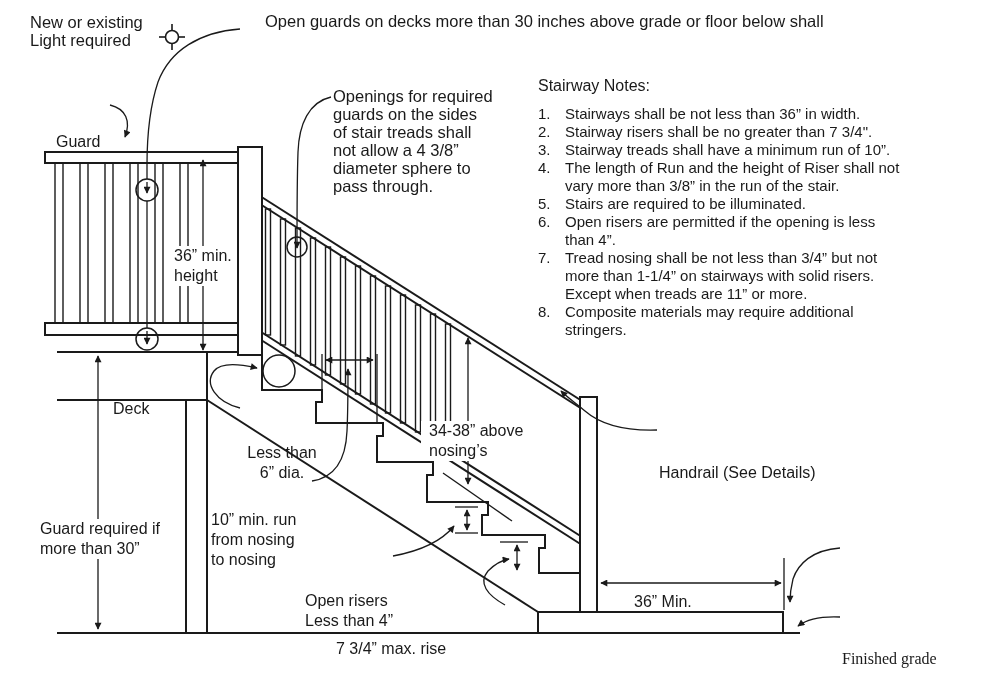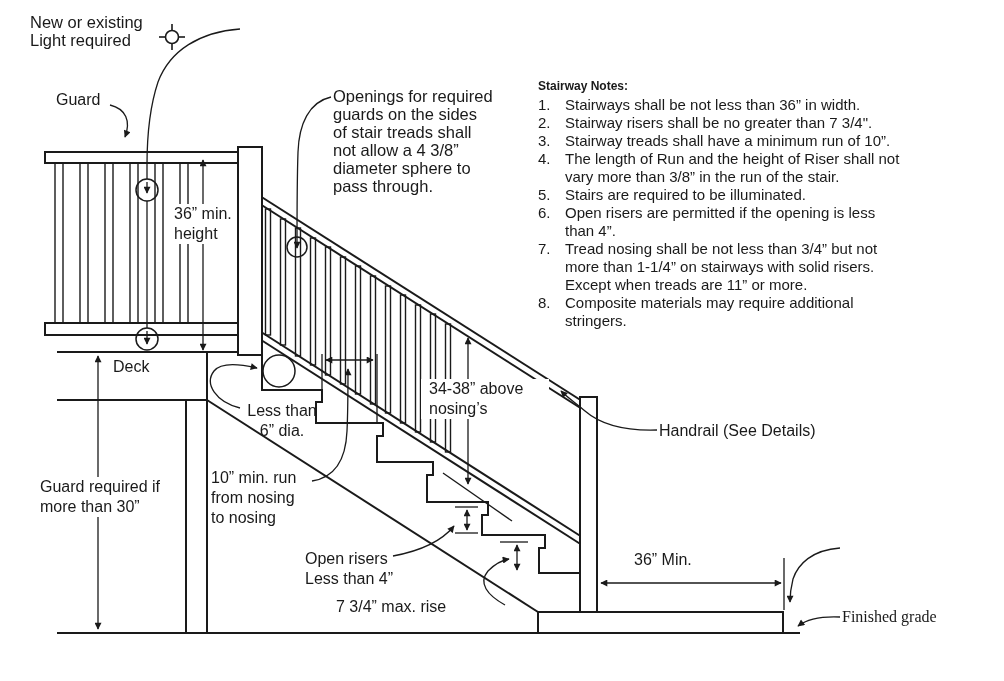--- a/index.html
+++ b/index.html
@@ -1,25 +1,25 @@
 <!DOCTYPE html>
 <html><head>
 <meta charset="utf-8">
 <style>
   html,body{margin:0;padding:0;background:#fff;}
   #stage{position:relative;width:1004px;height:681px;background:#fff;overflow:hidden;
          font-family:"Liberation Sans","DejaVu Sans",sans-serif;color:#1a1a1a;}
   svg{position:absolute;left:0;top:0;}
-  .lbl{position:absolute;font-size:16px;line-height:20px;white-space:pre;color:#1a1a1a;}
+  .lbl{position:absolute;font-size:16px;line-height:20px;white-space:pre;color:#1a1a1a;margin-top:42px;}
   .para{position:absolute;font-size:16.5px;line-height:18px;white-space:pre;color:#1a1a1a;}
   .wbg{background:#fff;}
   .ctr{text-align:left;}
   .rgt{text-align:center;}
   #notes{position:absolute;left:538px;top:77px;width:370px;font-size:15px;line-height:18px;}
-  #notes .title{font-weight:bold;font-size:12px;margin-bottom:1px;}
+  #notes .title{font-weight:normal;font-size:16px;margin-bottom:10px;}
   .note-item{display:flex;}
   .note-num{width:27px;flex:0 0 27px;}
   .note-lines{flex:1;}
 </style>
 </head>
 <body>
 
 <div id="stage">
 
   <svg width="1004" height="681" viewBox="0 0 1004 681">
@@ -142,21 +142,21 @@
       <path d="M657,430 C625,431 600,424 585,411 C577,404 568,398 561,391" marker-end="url(#arr)"></path>
       <path d="M393,556 C420,551 441,542 454,526" marker-end="url(#arr)"></path>
       <path d="M505,605 C487,595 478,583 488,571 C495,564 503,560 509,559" marker-end="url(#arr)"></path>
       <path d="M840,548 C812,550 798,564 793,579 C791,587 790,594 790,602" marker-end="url(#arr)"></path>
       <path d="M840,617 C818,616 806,620 798,626" marker-end="url(#arr)"></path>
     </g>
   </svg>
 
   <div class="para ctr" style="left:30px;top:13px;width:122px;"><span>New or existing</span><br><span>Light required</span></div>
 
-  <div class="para" style="left:265px;top:12px;"><br></div>
+  <div class="para" style="left:265px;top:12px;"><span>Open guards on decks more than 30 inches above grade or floor below shall</span><br></div>
 
   <div class="lbl" style="left:56px;top:90px;">Guard</div>
 
   <div class="para" style="left:333px;top:87px;"><span>Openings for required</span><br><span>guards on the sides</span><br><span>of stair treads shall</span><br><span>not allow a 4 3/8”</span><br><span>diameter sphere to</span><br><span>pass through.</span></div>
 
   <div id="notes">
     <div class="title">Stairway Notes:</div>
     <div>
         <div class="note-item">
           <div class="note-num">1.</div>

